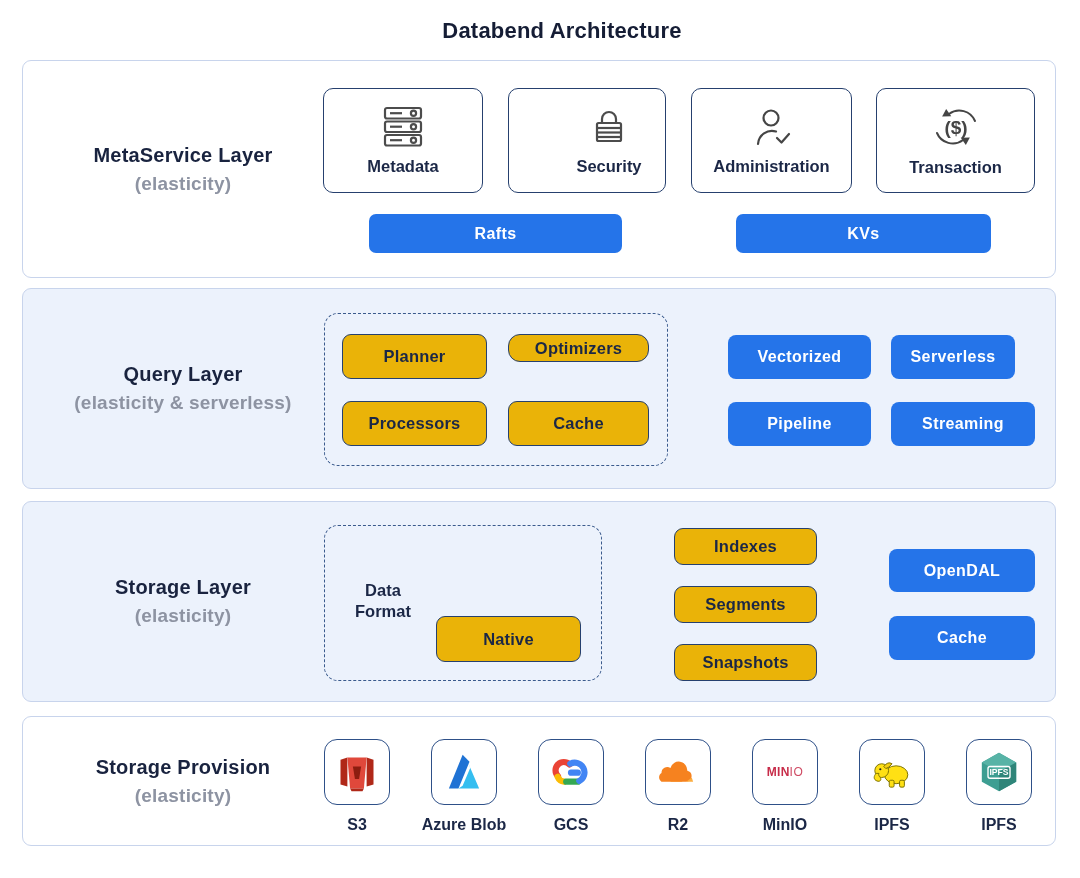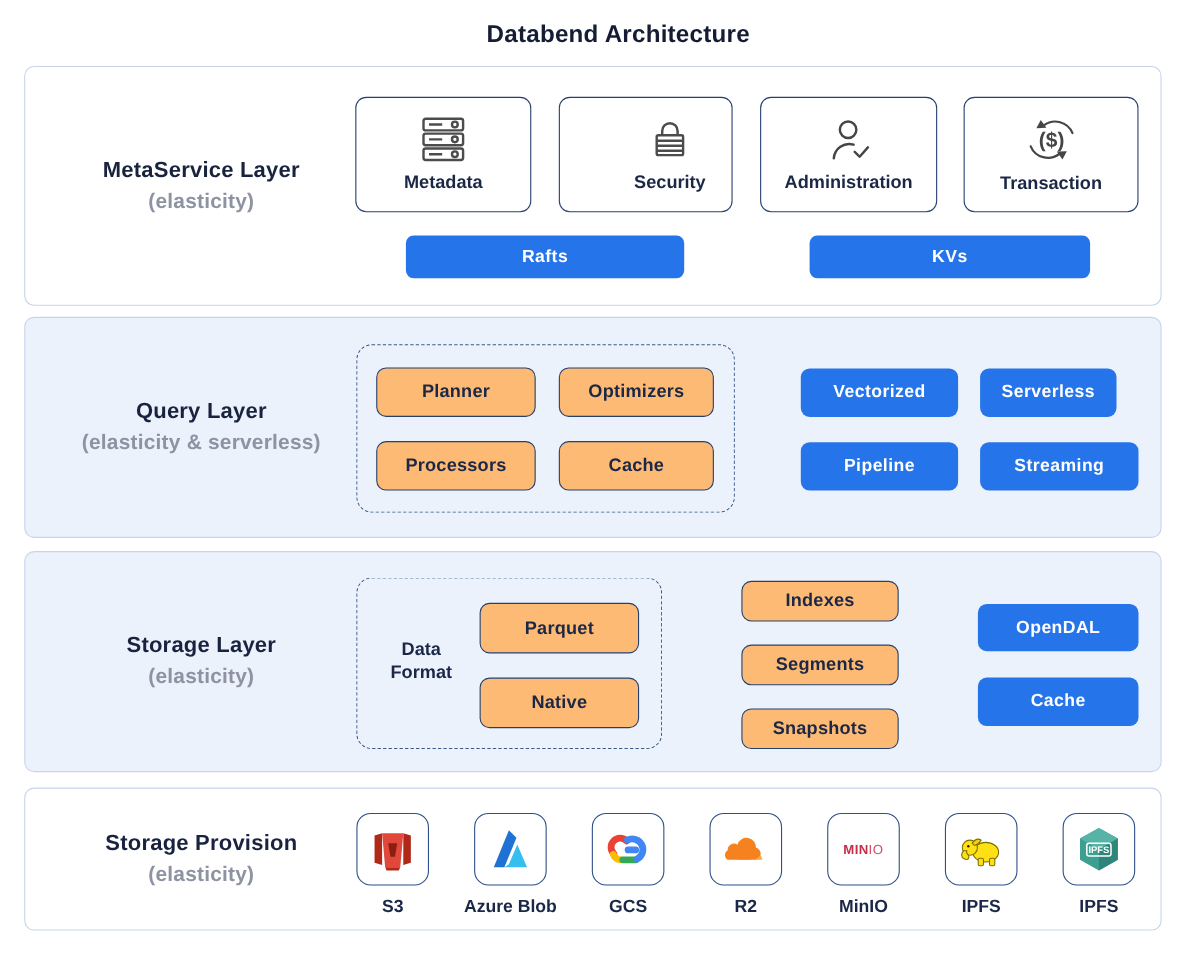--- a/index.html
+++ b/index.html
@@ -39,21 +39,21 @@
   }
   .card .label { font-size:16.5px; font-weight:600; color:#1b2746; }
 
   .pill {
     position:absolute; background:#2574e9; border-radius:7px; color:#fff;
     display:flex; align-items:center; justify-content:center;
     font-size:16px; font-weight:600; letter-spacing:.4px;
   }
 
   .wbox {
-    position:absolute; background:#fdba74; border:1.6px solid #26406e; border-radius:9px;
+    position:absolute; background:#eab308; border:1.6px solid #26406e; border-radius:9px;
     display:flex; align-items:center; justify-content:center;
     font-size:16.5px; font-weight:600; color:#1b2746; letter-spacing:.2px;
   }
 
   .dashed-group {
     position:absolute; border:1.6px dashed #3a5a8c; border-radius:14px; background:transparent;
   }
 
   .df-label {
     position:absolute; text-align:center; font-size:16.5px; font-weight:600;
@@ -144,41 +144,40 @@
 
 <div class="layer tinted" id="layer-query">
   <div class="layer-label">
     <div class="name">Query Layer</div>
     <div class="sub">(elasticity &amp; serverless)</div>
   </div>
 
   <div class="dashed-group" style="left:301px; top:24px; width:344px; height:153px;"></div>
 
   <div class="wbox" style="left:319px; top:45px;  width:145px; height:45px;">Planner</div>
-  <div class="wbox" style="left:485px; top:45px;  width:141px; height:45px;">Optimizers</div>
+  <div class="wbox" style="left:485px; top:45px;  width:141px; height:28px;border-radius:12px;">Optimizers</div>
   <div class="wbox" style="left:319px; top:112px; width:145px; height:45px;">Processors</div>
   <div class="wbox" style="left:485px; top:112px; width:141px; height:45px;">Cache</div>
 
   <div class="pill" style="left:705px; top:46px;  width:143px; height:44px; border-radius:8px;">Vectorized</div>
   <div class="pill" style="left:868px; top:46px;  width:124px; height:44px; border-radius:8px;">Serverless</div>
   <div class="pill" style="left:705px; top:113px; width:143px; height:44px; border-radius:8px;">Pipeline</div>
   <div class="pill" style="left:868px; top:113px; width:144px; height:44px; border-radius:8px;">Streaming</div>
 </div>
 
 <div class="layer tinted" id="layer-storage">
   <div class="layer-label">
     <div class="name">Storage Layer</div>
     <div class="sub">(elasticity)</div>
   </div>
 
   <div class="dashed-group" style="left:301px; top:23px; width:278px; height:156px;"></div>
   <div class="df-label" style="left:310px; top:78px; width:100px;">Data
 Format</div>
 
-  <div class="wbox" style="left:413px; top:46px;  width:145px; height:46px;">Parquet</div>
   <div class="wbox" style="left:413px; top:114px; width:145px; height:46px;">Native</div>
 
   <div class="wbox" style="left:651px; top:84px;  width:143px; height:37px;">Segments</div>
   <div class="wbox" style="left:651px; top:26px;  width:143px; height:37px;">Indexes</div>
   <div class="wbox" style="left:651px; top:142px; width:143px; height:37px;">Snapshots</div>
 
   <div class="pill" style="left:866px; top:47px;  width:146px; height:43px; border-radius:8px;">OpenDAL</div>
   <div class="pill" style="left:866px; top:114px; width:146px; height:44px; border-radius:8px;">Cache</div>
 </div>
 

